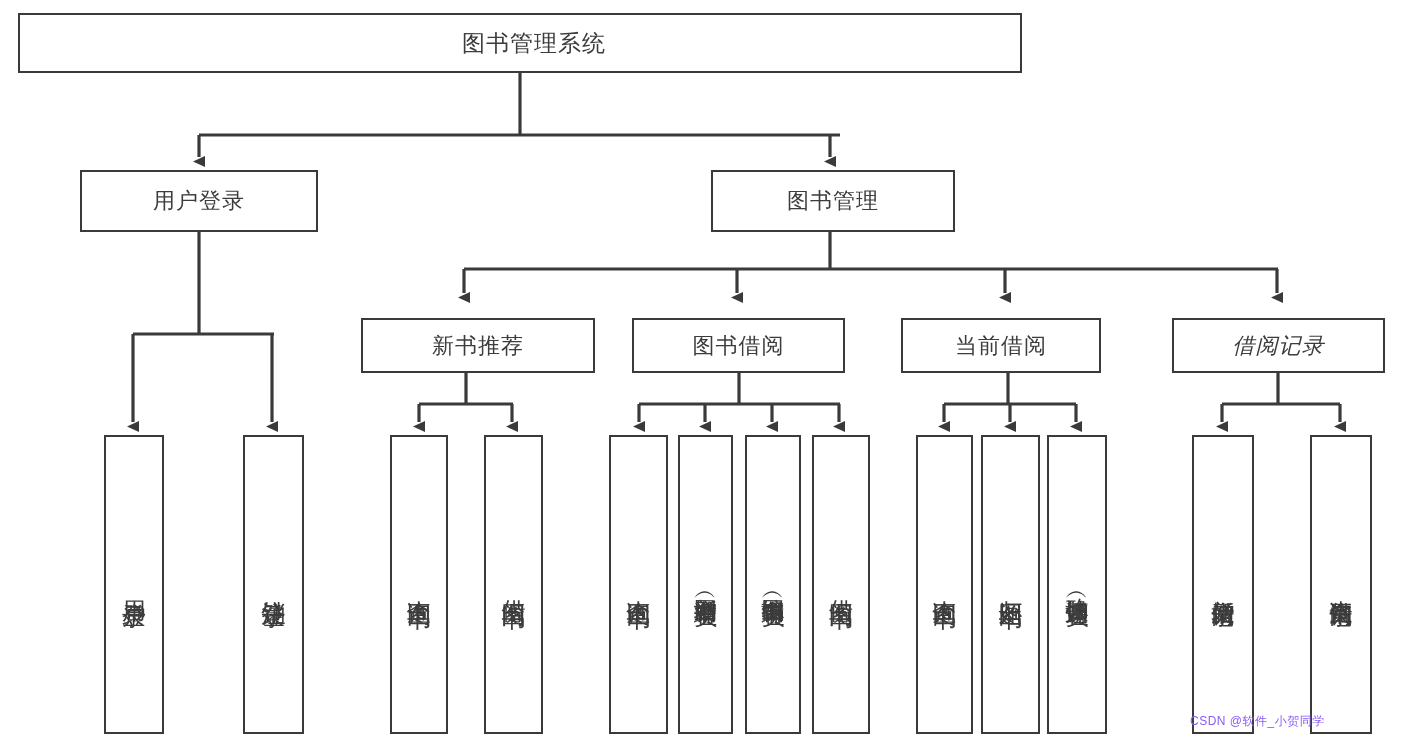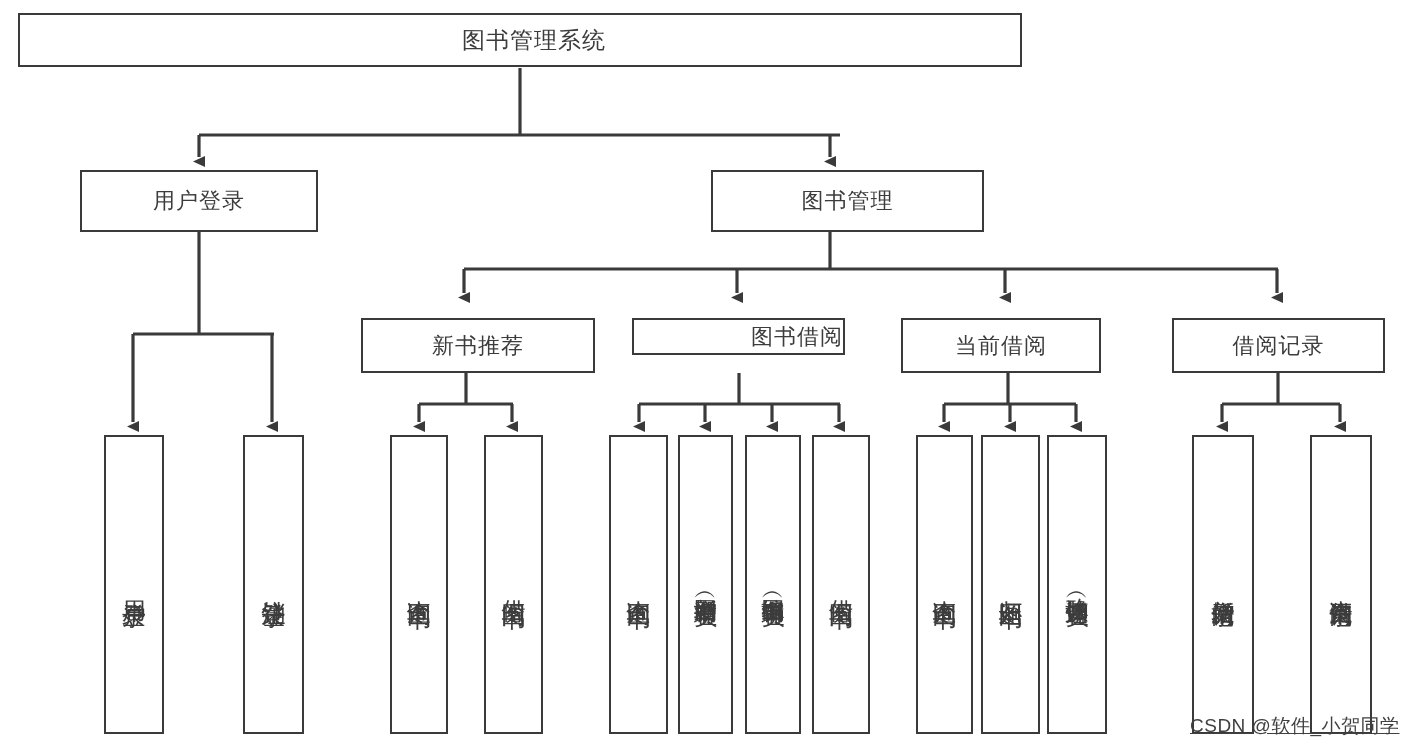--- a/index.html
+++ b/index.html
@@ -65,25 +65,24 @@
     letter-spacing: 2px;
     white-space: nowrap;
     max-height: 286px;
   }
   .node.vert.tall .node-label {
     font-size: 23px;
     letter-spacing: 1px;
   }
   .watermark {
     position: absolute;
-    font-size: 19px;
-    color: #404040;
+    font-size: 12px;
+    color: #8b5cf6;
     white-space: nowrap;
     letter-spacing: 0.5px;
-    text-decoration: underline;
   }
 </style>
 </head>
 <body>
 
 <div id="diagram-root">
 
   <svg id="edge-layer" viewBox="0 0 1405 747" width="1405" height="747" xmlns="http://www.w3.org/2000/svg">
     <defs>
       <marker id="arrow" markerWidth="11" markerHeight="12" refX="1" refY="6" orient="auto" markerUnits="userSpaceOnUse">
@@ -127,41 +126,41 @@
       <path d="M1010,404 L1010,422" marker-end="url(#arrow)"></path>
       <path d="M1076,404 L1076,422" marker-end="url(#arrow)"></path>
 
       <path d="M1278,373 L1278,404"></path>
       <path d="M1222,404 L1340,404"></path>
       <path d="M1222,404 L1222,422" marker-end="url(#arrow)"></path>
       <path d="M1340,404 L1340,422" marker-end="url(#arrow)"></path>
     </g>
   </svg>
 
-  <div class="node horiz root" style="left:18px; top:13px; width:1004px; height:54px;padding-left:28px;">
+  <div class="node horiz root" style="left:18px; top:13px; width:1004px; height:60px;padding-left:28px;">
     <span class="node-label">图书管理系统</span>
   </div>
 
   <div class="node horiz" style="left:80px; top:170px; width:238px; height:62px;">
     <span class="node-label">用户登录</span>
   </div>
-  <div class="node horiz" style="left:711px; top:170px; width:273px; height:62px;align-items:center;">
+  <div class="node horiz" style="left:711px; top:170px; width:244px; height:62px;align-items:center;">
     <span class="node-label">图书管理</span>
   </div>
 
   <div class="node horiz" style="left:361px; top:318px; width:234px; height:55px;">
     <span class="node-label">新书推荐</span>
   </div>
-  <div class="node horiz" style="left:632px; top:318px; width:213px; height:37px;justify-content:flex-end;">
+  <div class="node horiz" style="left:632px; top:318px; width:213px; height:55px;">
     <span class="node-label">图书借阅</span>
   </div>
   <div class="node horiz" style="left:901px; top:318px; width:200px; height:55px;">
     <span class="node-label">当前借阅</span>
   </div>
-  <div class="node horiz" style="left:1172px; top:318px; width:213px; height:55px;">
+  <div class="node horiz" style="left:1172px; top:318px; width:213px; height:55px;font-style:italic;">
     <span class="node-label">借阅记录</span>
   </div>
 
   <div class="node vert" style="left:104px; top:435px; width:60px; height:299px;">
     <span class="node-label">用户登录</span>
   </div>
   <div class="node vert" style="left:243px; top:435px; width:61px; height:299px;">
     <span class="node-label">注销登录</span>
   </div>
 

